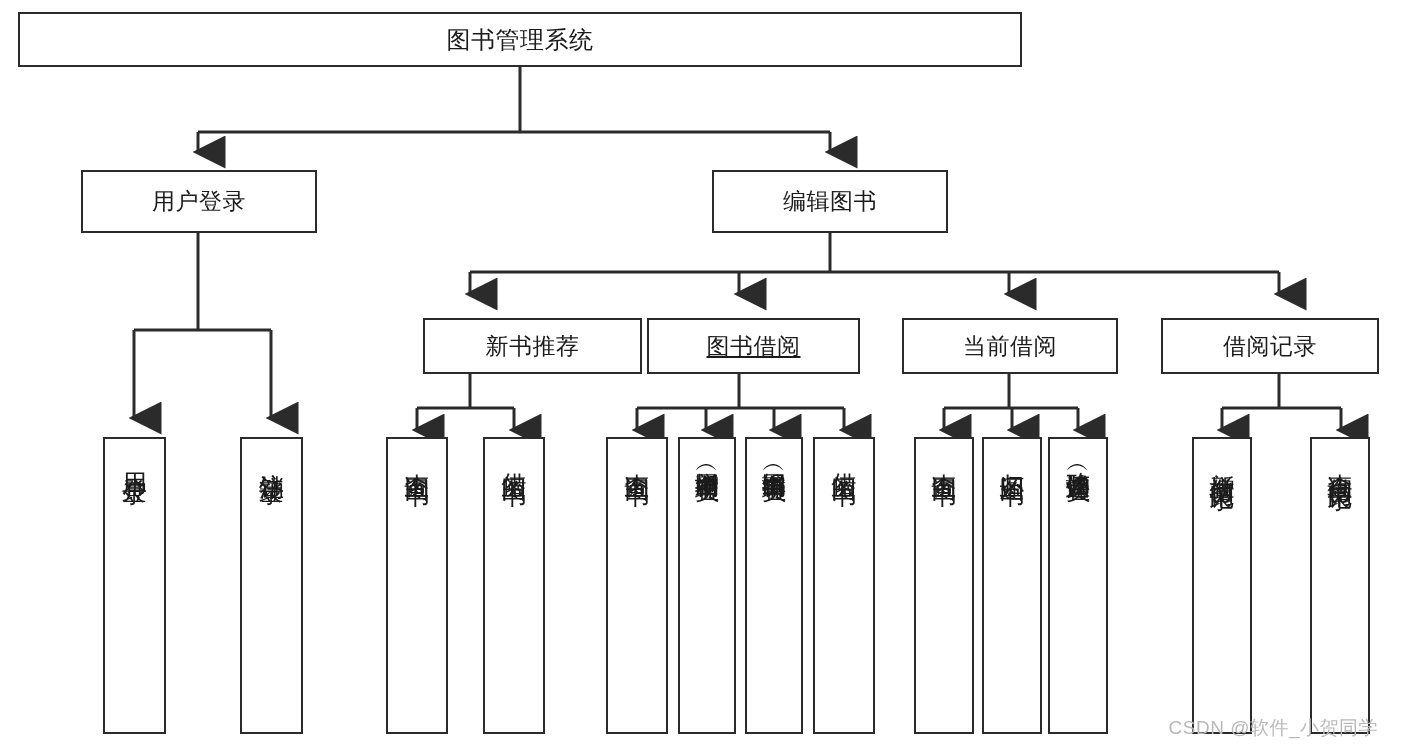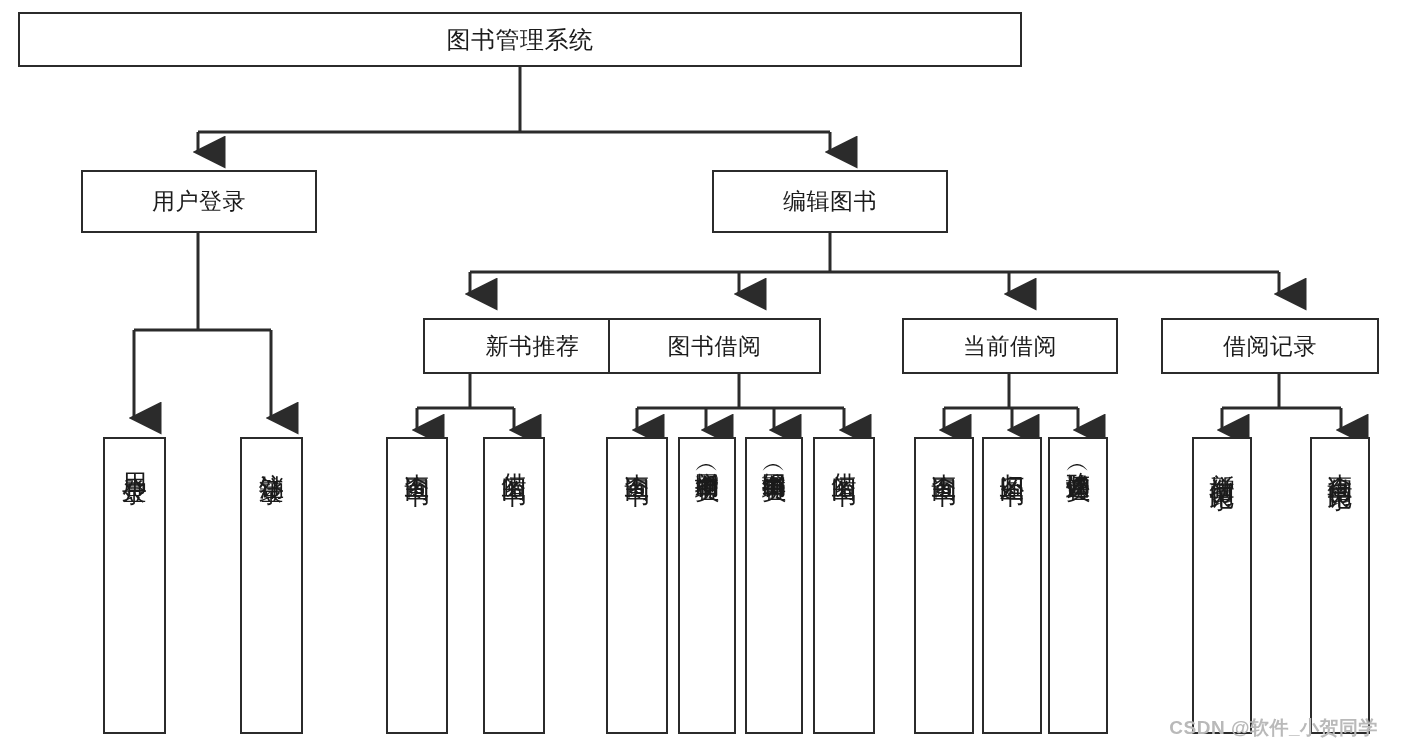--- a/index.html
+++ b/index.html
@@ -67,21 +67,20 @@
     letter-spacing: 1px;
   }
   .watermark {
     position: absolute;
     right: 8px;
     bottom: 6px;
     font-size: 19px;
     color: #b9b9b9;
     white-space: nowrap;
     letter-spacing: 0.5px;
-    font-weight: bold;
   }
 </style>
 </head>
 <body>
 
 <div id="canvas">
 
   <svg class="wires" viewBox="0 0 1405 747">
     <defs>
       <marker id="arrow" viewBox="0 0 12 12" refX="6" refY="10" markerWidth="11" markerHeight="11" orient="auto">
@@ -139,21 +138,21 @@
   <div class="node horiz" style="left:81px; top:170px; width:236px; height:63px;">
     <span class="label">用户登录</span>
   </div>
   <div class="node horiz" style="left:712px; top:170px; width:236px; height:63px;">
     <span class="label">编辑图书</span>
   </div>
 
   <div class="node horiz" style="left:381px; top:318px; width:219px; height:56px;margin-left:42px;">
     <span class="label">新书推荐</span>
   </div>
-  <div class="node horiz" style="left:608px; top:318px; width:213px; height:56px;">
+  <div class="node horiz" style="left:647px; top:318px; width:213px; height:56px;text-decoration:underline;">
     <span class="label">图书借阅</span>
   </div>
   <div class="node horiz" style="left:902px; top:318px; width:216px; height:56px;align-items:center;">
     <span class="label">当前借阅</span>
   </div>
   <div class="node horiz" style="left:1161px; top:318px; width:218px; height:56px;">
     <span class="label">借阅记录</span>
   </div>
 
   <div class="node vert" style="left:103px; top:437px; width:63px; height:297px;">

